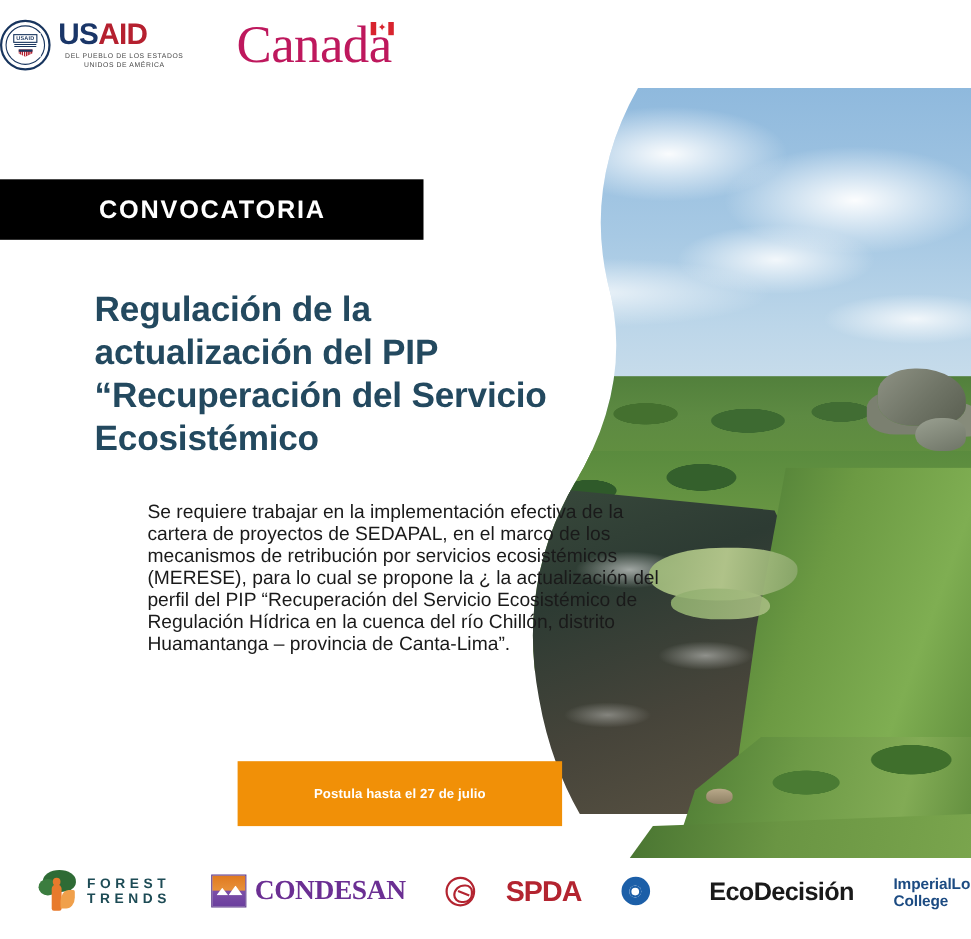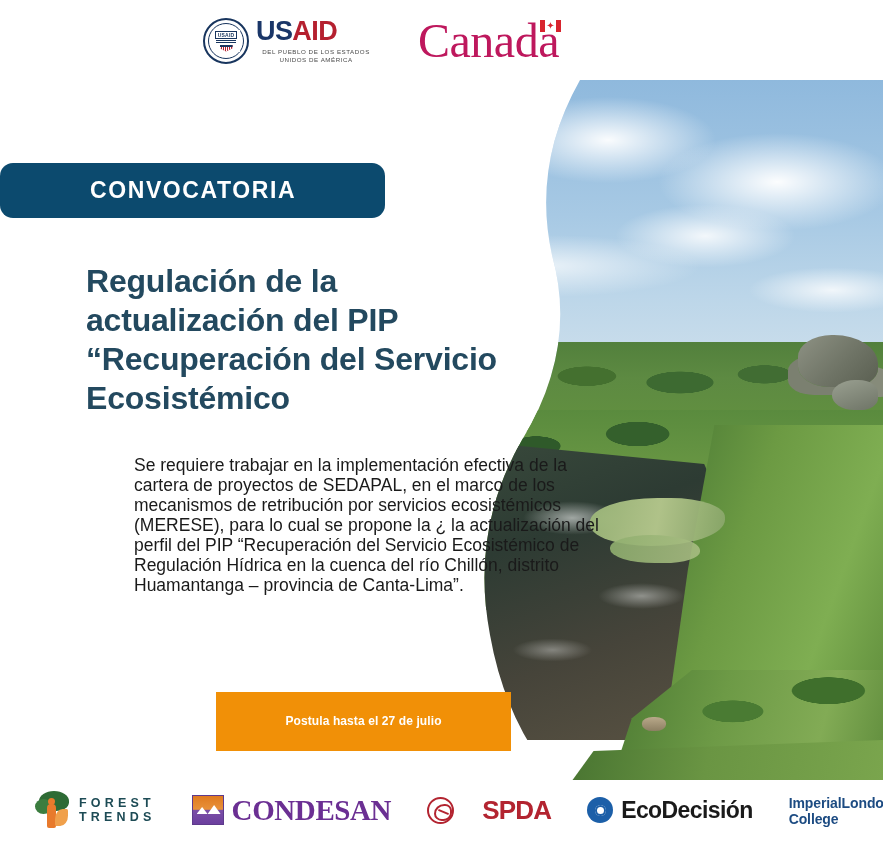--- a/index.html
+++ b/index.html
@@ -7,21 +7,21 @@
   body {
     position:relative;
     background:#ffffff;
     font-family:"Liberation Sans", sans-serif;
     overflow:hidden;
   }
 
   
   .logo-bar{
     position:absolute; left:0; top:0; width:766px; height:82px;
-    display:flex; align-items:center; justify-content:center; gap:42px;
+    display:flex; align-items:center; justify-content:flex-start; gap:42px;
   }
   .usaid-lockup{ display:flex; align-items:center; gap:7px; }
   .usaid-seal{
     width:46px; height:46px; border-radius:50%;
     border:2px solid #18355e; background:#ffffff;
     display:flex; align-items:center; justify-content:center;
     position:relative; flex:0 0 auto;
   }
   .usaid-seal::before{
     content:""; position:absolute; left:3px; top:3px; right:3px; bottom:3px;
@@ -158,21 +158,21 @@
     clip-path:polygon(18% 22%, 100% 0, 100% 100%, 10% 100%);
   }
   .stone{
     position:absolute; left:182px; top:637px; width:24px; height:14px;
     background:linear-gradient(#b9a98a,#8d7f63); border-radius:45%;
   }
 
   
   .convocatoria{
     position:absolute; left:0; top:163px; width:385px; height:55px;
-    background:#0c4a6e; display:flex; align-items:center;border-radius:13px;
+    background:#000000; display:flex; align-items:center;
   }
   .convocatoria-text{
     color:#ffffff; font-size:23px; font-weight:bold;
     letter-spacing:1.6px; margin-left:90px;
   }
 
   
   .headline{
     position:absolute; left:86px; top:262px; width:430px;
     color:#23495f; font-size:32px; font-weight:bold;
@@ -235,21 +235,21 @@
     border:1px solid #5e3a8c;
   }
   .cd-mark::before{
     content:""; position:absolute; left:4px; top:11px; width:11px; height:7px;
     background:#ffffff; clip-path:polygon(50% 0,100% 100%,0 100%);
   }
   .cd-mark::after{
     content:""; position:absolute; left:15px; top:9px; width:13px; height:9px;
     background:#ffffff; clip-path:polygon(50% 0,100% 100%,0 100%);
   }
-  .cd-text{ font-size:29px; font-weight:bold; color:#6b2f93; letter-spacing:-0.4px;
+  .cd-text{ font-size:25px; font-weight:bold; color:#6b2f93; letter-spacing:-0.4px;
     font-family:"Liberation Serif", serif; }
 
   .spda-mark{
     width:27px; height:27px; border-radius:50%; border:2px solid #b32430;
     flex:0 0 auto; position:relative; background:#ffffff;
   }
   .spda-mark::before{
     content:""; position:absolute; left:5px; top:5px; width:14px; height:13px;
     border:2px solid #b32430; border-radius:60% 40% 50% 45%;
   }
@@ -260,21 +260,21 @@
   .spda-text{ font-size:26px; font-weight:bold; color:#b32430; letter-spacing:-0.8px;margin-left:20px; }
 
   .eco-mark{
     width:26px; height:26px; border-radius:50%; background:#1c5fa8;
     flex:0 0 auto; display:flex; align-items:center; justify-content:center;
   }
   .eco-mark::after{
     content:""; width:11px; height:11px; border-radius:50%;
     background:#ffffff; box-shadow:0 0 0 2px #1c5fa8 inset;
   }
-  .eco-text{ font-size:23px; font-weight:bold; color:#1a1a1a; letter-spacing:-0.6px; }
+  .eco-text{ font-size:23px; font-weight:bold; color:#1a1a1a; letter-spacing:-0.6px;margin-left:46px; }
 
   .ic-text{ display:flex; flex-direction:row; line-height:16px; margin-top:2px; }
   .ic-line{ font-size:14px; font-weight:bold; color:#1c4b82; letter-spacing:-0.1px; }
 </style>
 </head>
 <body>
 
 <div class="logo-bar">
 
   <div class="usaid-lockup">

